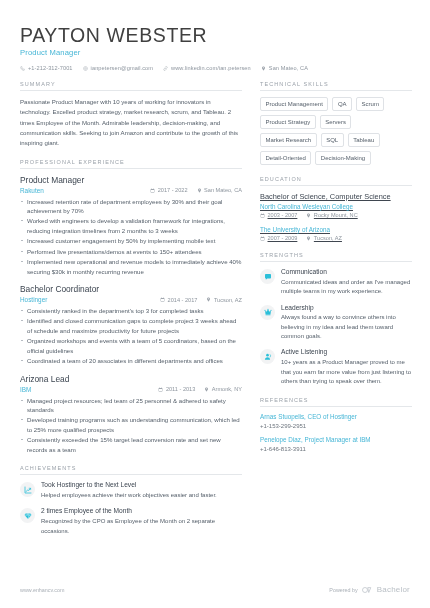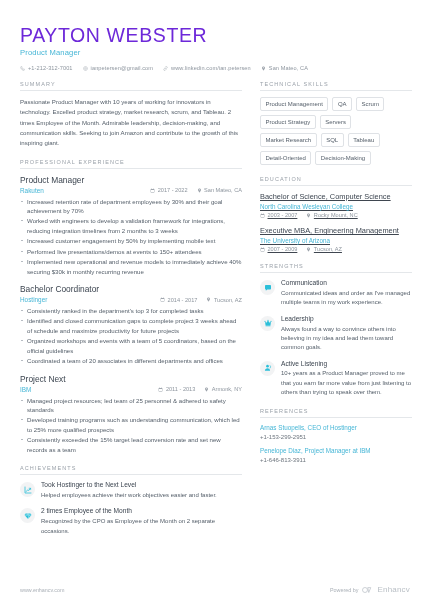--- a/index.html
+++ b/index.html
@@ -17,21 +17,21 @@
     padding: 24px 20px 0 20px;
     overflow: hidden;
   }
 
   
   .hdr { margin-bottom: 10px; }
   .name {
     font-size: 19.5px;
     letter-spacing: 0.6px;
     font-weight: 400;
-    color: #6d28d9;
+    color: #404040;
     line-height: 1.15;
   }
   .role {
     font-size: 7.6px;
     color: #46b6d6;
     margin-top: 2px;
     letter-spacing: .15px;
   }
   .contacts {
     display: flex;
@@ -269,21 +269,21 @@
           </div>
           <ul class="blist">
             <li>Consistently ranked in the department's top 3 for completed tasks</li>
             <li>Identified and closed communication gaps to complete project 3 weeks ahead of schedule and maximize productivity for future projects</li>
             <li>Organized workshops and events with a team of 5 coordinators, based on the official guidelines</li>
             <li>Coordinated a team of 20 associates in different departments and offices</li>
           </ul>
         </div>
 
         <div class="entry">
-          <div class="e-title">Project Next</div>
+          <div class="e-title">Arizona Lead</div>
           <div class="e-meta">
             <div class="e-org">IBM</div>
             <div class="e-when">
               <svg width="5" height="5" viewBox="0 0 16 16">
                 <rect x="2" y="3" width="12" height="11" rx="1" fill="#9aa1a9"></rect>
                 <rect x="3.2" y="6.2" width="9.6" height="6.6" fill="#fff"></rect>
                 <rect x="4.5" y="1.2" width="1.4" height="3" fill="#9aa1a9"></rect>
                 <rect x="10.1" y="1.2" width="1.4" height="3" fill="#9aa1a9"></rect>
               </svg>
               <span>2011 - 2013</span>
@@ -375,21 +375,20 @@
               <svg width="5" height="5" viewBox="0 0 16 16">
                 <path d="M8 1.2 C5.4 1.2 3.3 3.3 3.3 5.9 C3.3 9.4 8 14.8 8 14.8 C8 14.8 12.7 9.4 12.7 5.9 C12.7 3.3 10.6 1.2 8 1.2 Z" fill="#9aa1a9"></path>
                 <circle cx="8" cy="5.8" r="1.7" fill="#fff"></circle>
               </svg>
               <span>Rocky Mount, NC</span>
             </span>
           </div>
         </div>
 
         <div class="edu">
-          <div class="edu-deg">Executive MBA, Engineering Management</div>
           <div class="edu-sch">The University of Arizona</div>
           <div class="edu-meta">
             <span class="mi">
               <svg width="5" height="5" viewBox="0 0 16 16">
                 <rect x="2" y="3" width="12" height="11" rx="1" fill="#9aa1a9"></rect>
                 <rect x="3.2" y="6.2" width="9.6" height="6.6" fill="#fff"></rect>
                 <rect x="4.5" y="1.2" width="1.4" height="3" fill="#9aa1a9"></rect>
                 <rect x="10.1" y="1.2" width="1.4" height="3" fill="#9aa1a9"></rect>
               </svg>
               <span>2007 - 2009</span>
@@ -469,17 +468,17 @@
   </div>
 
   <div class="foot">
     <div class="foot-url">www.enhancv.com</div>
     <div class="foot-by">
       <span class="pb">Powered by</span>
       <svg width="11" height="8" viewBox="0 0 22 14">
         <circle cx="6" cy="7" r="5" fill="none" stroke="#b9bfc5" stroke-width="1.4"></circle>
         <path d="M11.5 2.2 L17.5 2.2 L13.5 12 Z" fill="none" stroke="#b9bfc5" stroke-width="1.4" stroke-linejoin="round"></path>
       </svg>
-      <span class="lg">Enhancv</span>
+      <span class="lg">Bachelor</span>
     </div>
   </div>
 
 </div>
 
 </body></html>

